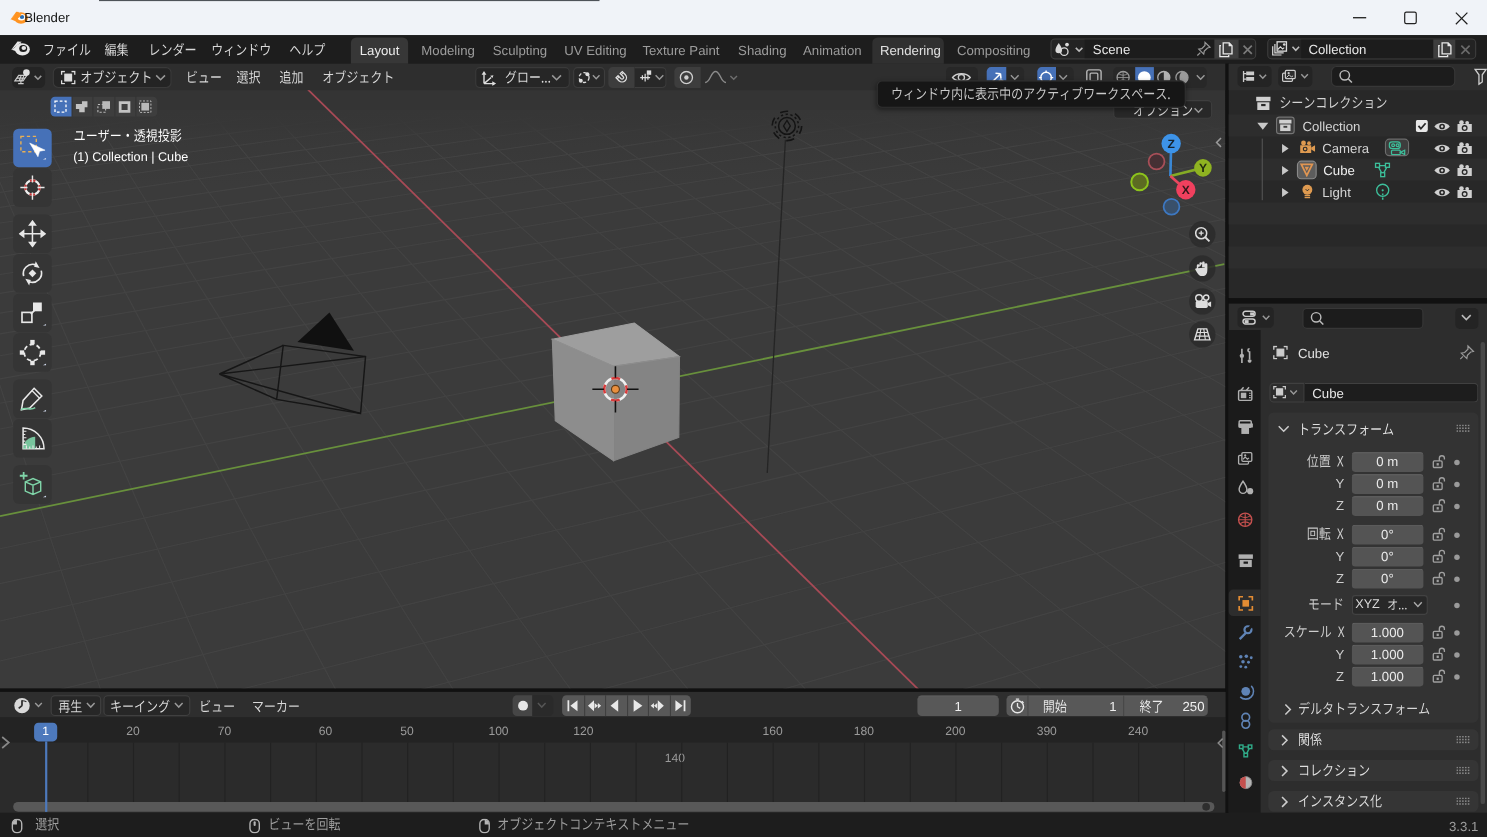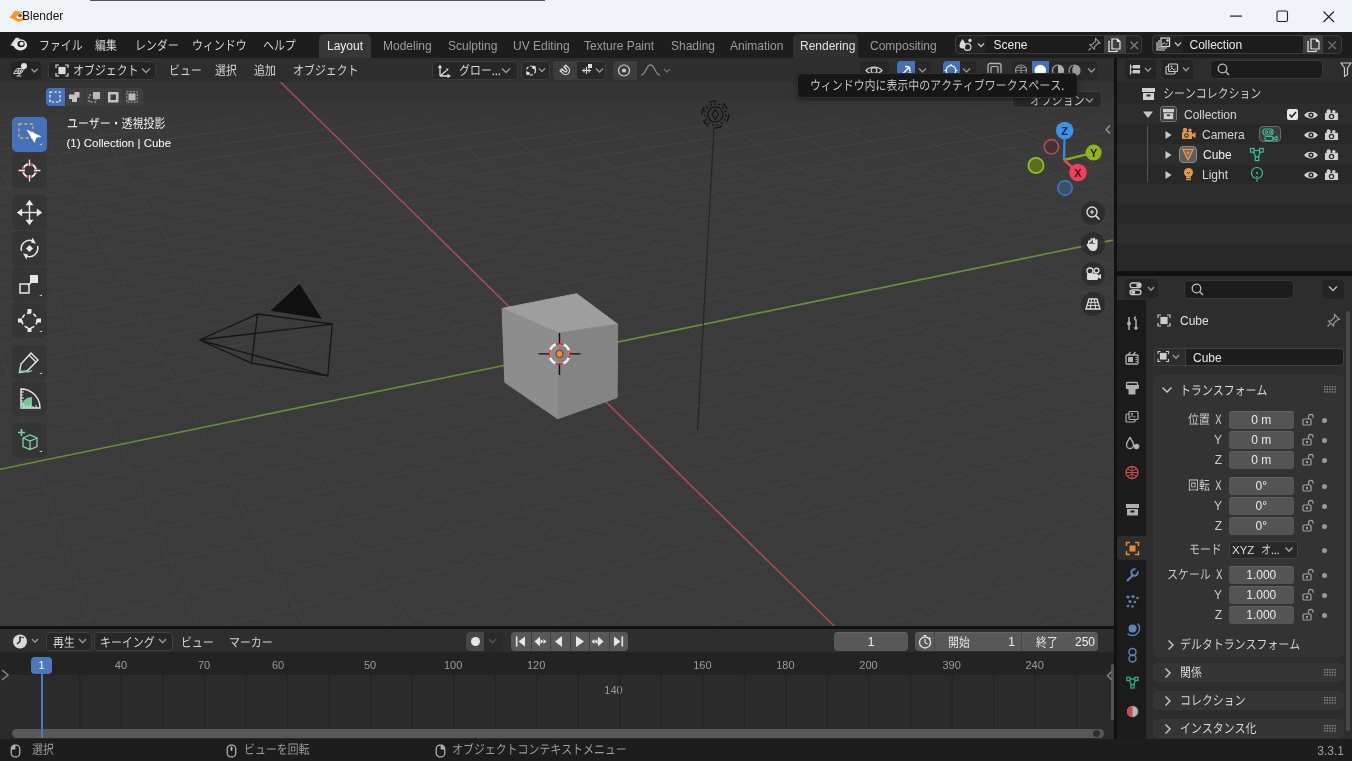--- a/index.html
+++ b/index.html
@@ -1291,26 +1291,26 @@
       </g>
     </svg>
     <div class="t" style="left:985px;top:635px;width:30px;text-align:right;font-size:12px;color:#f0f0f0">1</div>
     <svg class="jp" style="left:1036.3px;top:635.3px" width="24" height="16" viewBox="0 0 24 16">
       <g transform="translate(0,12) scale(0.840,1.000)" fill="#eaeaea">
         <use href="#g73" x="0.0"></use>
         <use href="#g74" x="13.0"></use>
       </g>
     </svg>
     <div class="t" style="left:1060px;top:635px;width:35px;text-align:right;font-size:12px;color:#f0f0f0">250</div>
-    <div class="t" style="left:105.9px;top:658.5px;width:30px;text-align:center;font-size:11px;color:#9b9b9b">40</div>
+    <div class="t" style="left:105.9px;top:658.5px;width:30px;text-align:center;font-size:11px;color:#9b9b9b">20</div>
     <div class="t" style="left:189.0px;top:658.5px;width:30px;text-align:center;font-size:11px;color:#9b9b9b">70</div>
-    <div class="t" style="left:272.0px;top:658.5px;width:30px;text-align:left;font-size:11px;color:#9b9b9b">60</div>
+    <div class="t" style="left:272.0px;top:658.5px;width:30px;text-align:right;font-size:11px;color:#9b9b9b">60</div>
     <div class="t" style="left:355.1px;top:658.5px;width:30px;text-align:center;font-size:11px;color:#9b9b9b">50</div>
     <div class="t" style="left:438.2px;top:658.5px;width:30px;text-align:center;font-size:11px;color:#9b9b9b">100</div>
-    <div class="t" style="left:521.2px;top:658.5px;width:30px;text-align:center;font-size:11px;color:#9b9b9b">120</div>
+    <div class="t" style="left:521.2px;top:658.5px;width:30px;font-size:11px;color:#9b9b9b">120</div>
     <div class="t" style="left:604.3px;top:684px;width:30px;text-align:left;font-size:11px;color:#9b9b9b">140</div>
     <div class="t" style="left:687.4px;top:658.5px;width:30px;text-align:center;font-size:11px;color:#9b9b9b">160</div>
     <div class="t" style="left:770.4px;top:658.5px;width:30px;text-align:center;font-size:11px;color:#9b9b9b">180</div>
     <div class="t" style="left:853.5px;top:658.5px;width:30px;text-align:center;font-size:11px;color:#9b9b9b">200</div>
     <div class="t" style="left:936.6px;top:658.5px;width:30px;text-align:center;font-size:11px;color:#9b9b9b">390</div>
     <div class="t" style="left:1019.6px;top:658.5px;width:30px;text-align:center;font-size:11px;color:#9b9b9b">240</div>
     <svg class="a" style="left:0;top:675px" width="1114" height="56">
       <rect x="79.4" y="0" width="1" height="56" fill="#222"></rect>
       <rect x="120.9" y="0" width="1" height="56" fill="#222"></rect>
       <rect x="162.4" y="0" width="1" height="56" fill="#222"></rect>

